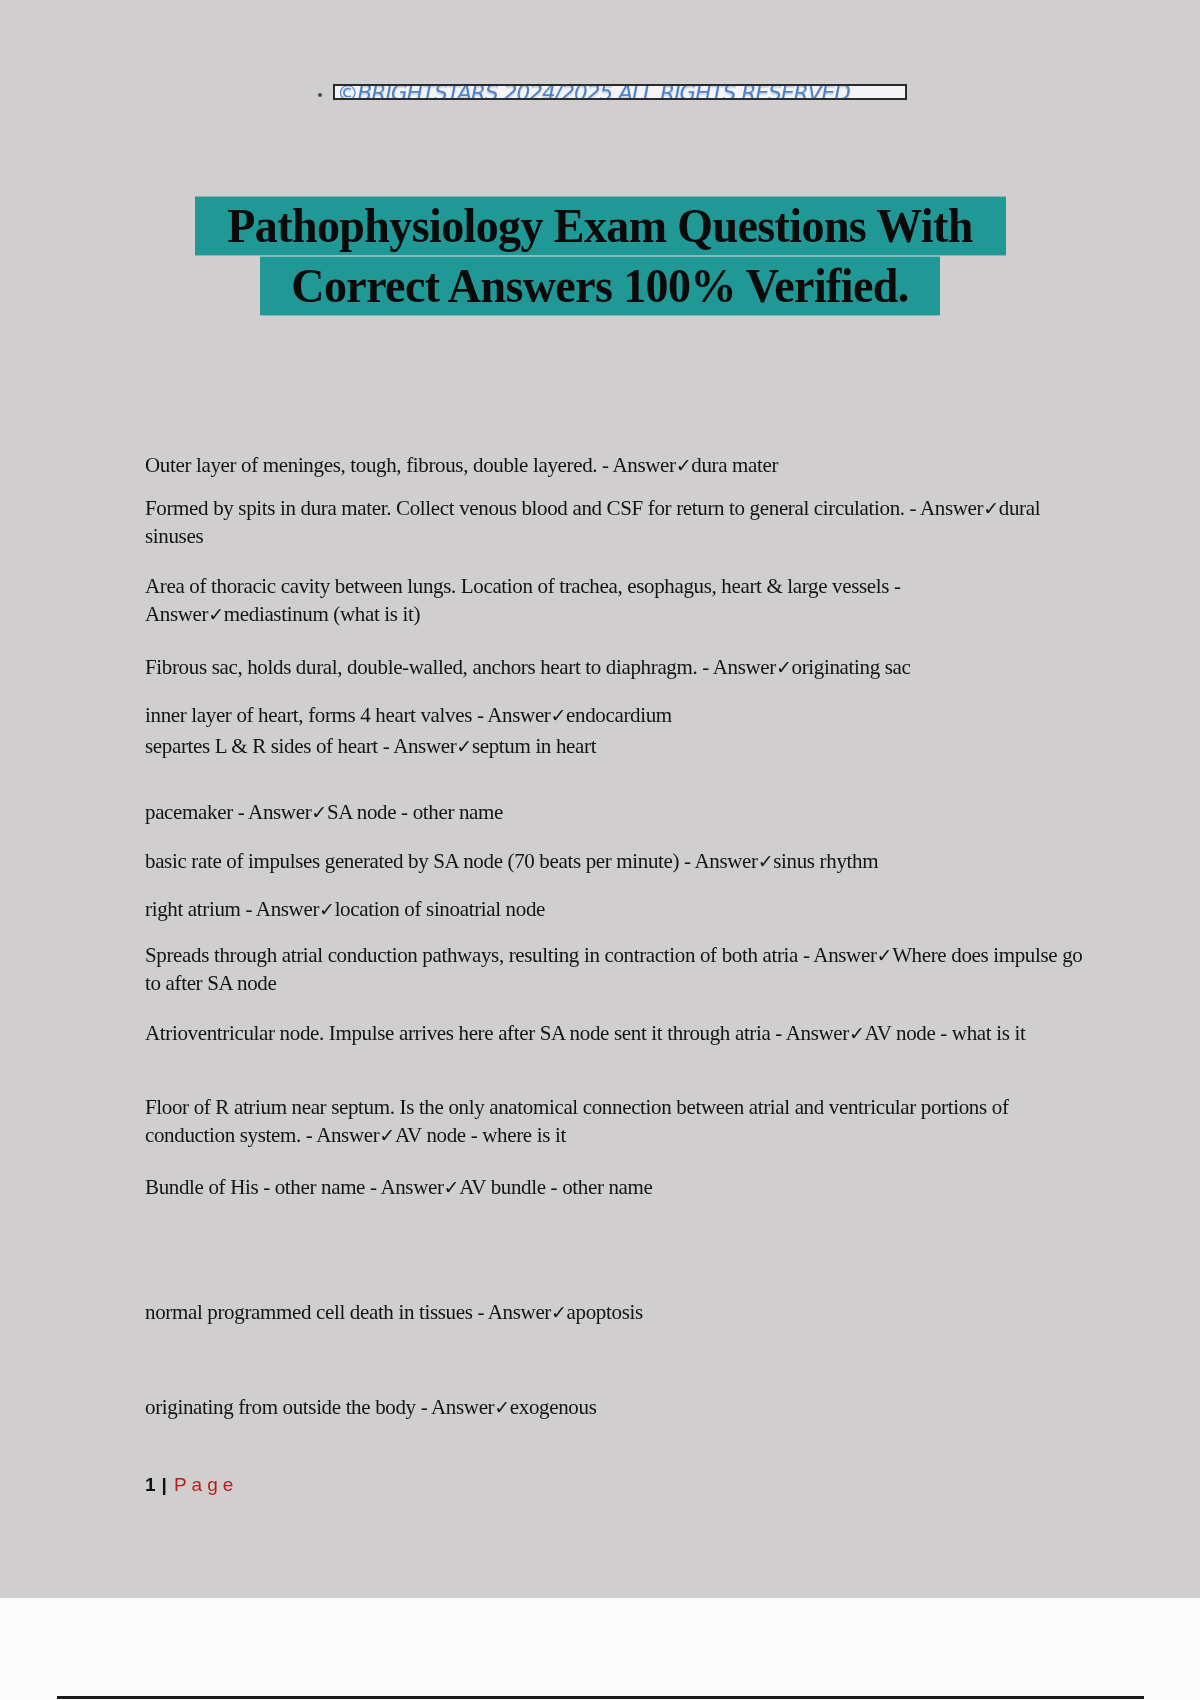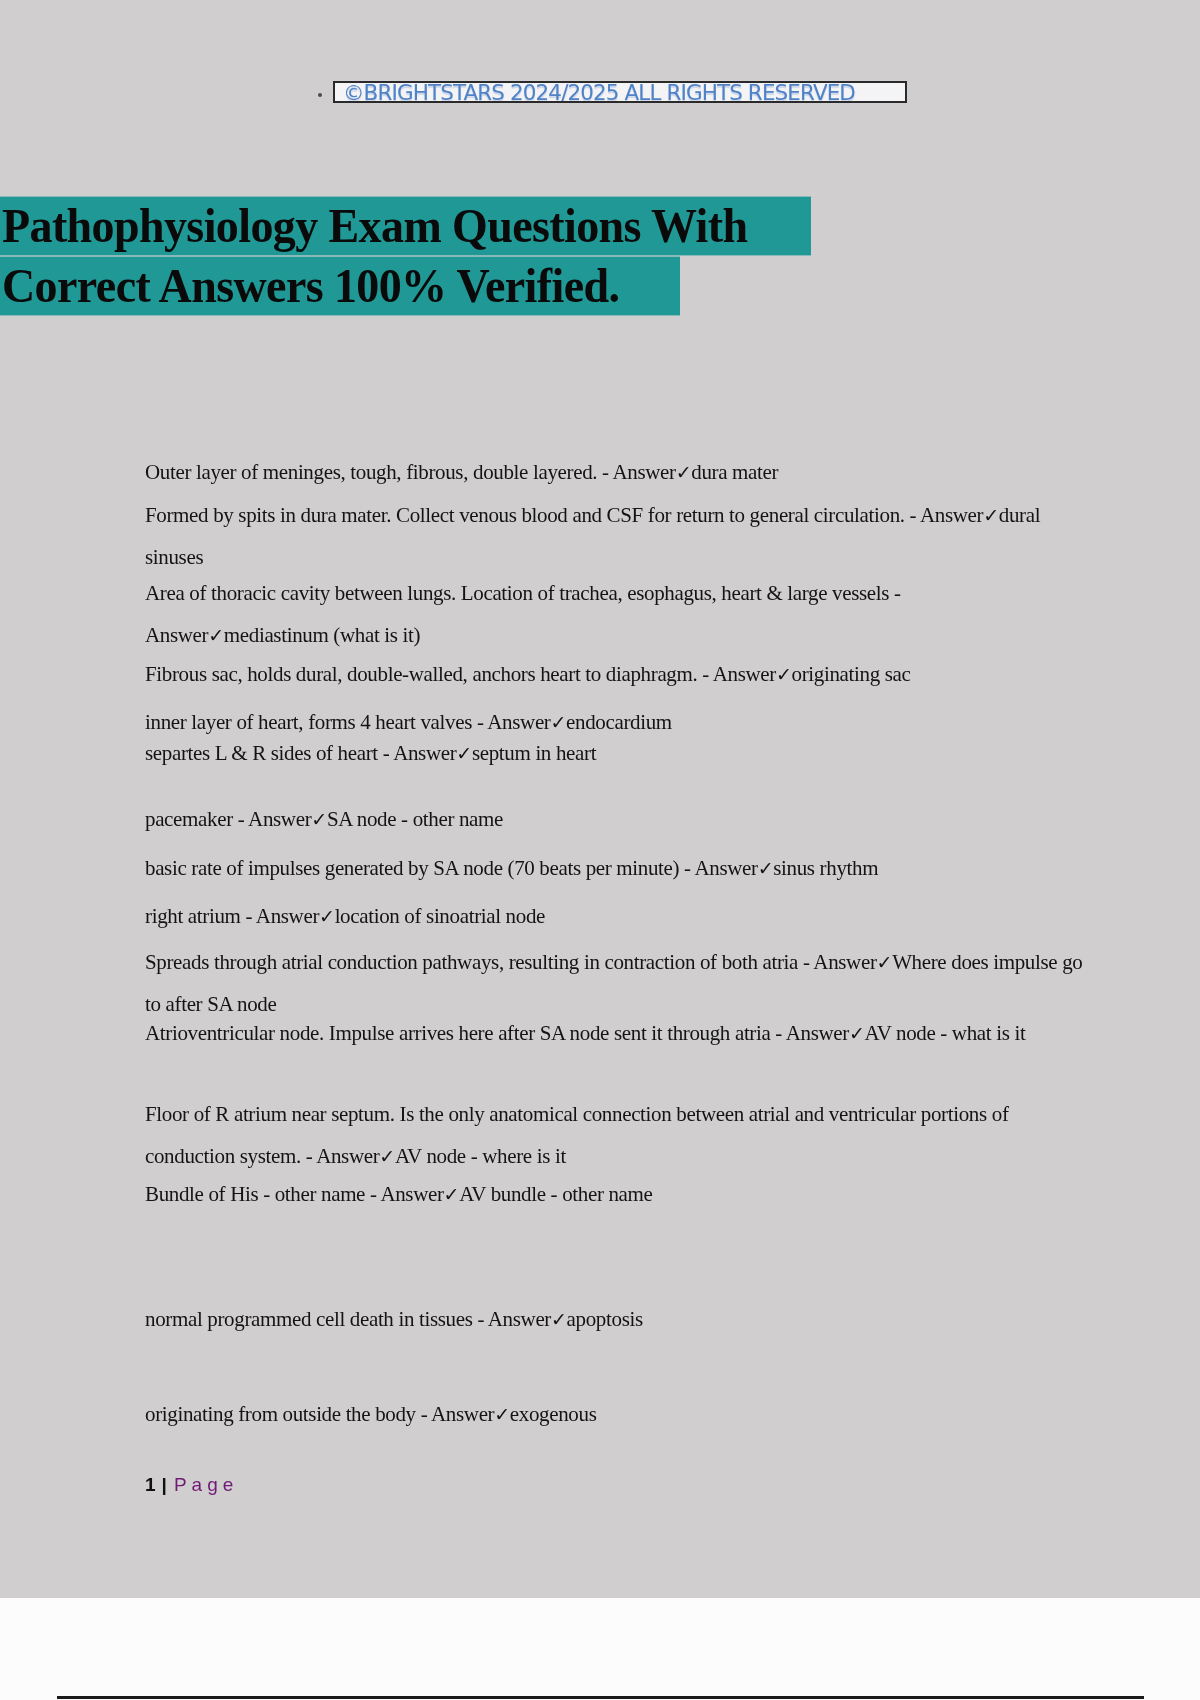--- a/index.html
+++ b/index.html
@@ -15,55 +15,56 @@
     .copyright-wrap {
       position: absolute; top: 74px; left: 318px; height: 36px;
       display: flex; align-items: center;
     }
     .bullet-dot {
       width: 4px; height: 4px; background: #4a4a4a; border-radius: 50%;
       margin-right: 11px; margin-top: 6px;
     }
     .copyright-box {
       border: 2px solid #2a2a2a; background: #f4f4f6;
-      width: 574px; height: 22px; box-sizing: border-box;
+      width: 574px; height: 16px; box-sizing: border-box;
       display: flex; align-items: center; justify-content: flex-start;
-      padding-left: 8px; overflow: hidden; white-space: nowrap;
+      padding-left: 2px; overflow: hidden; white-space: nowrap;
       font-family: "DejaVu Sans", "Liberation Sans", sans-serif;
-      font-size: 21.5px; color: #4f82c6;
+      font-style: italic; font-size: 21.5px; color: #4f82c6;
       letter-spacing: -0.9px;
       text-shadow: 0 2px 1px rgba(120,150,200,0.35);
     }
     .title {
       position: absolute; left: 0; width: 1200px; top: 198px;
+      text-align: center;
       font-family: "Liberation Serif", "DejaVu Serif", serif;
       font-weight: bold; color: #0a0a0a;
     }
     .title-line {
       display: inline-block; background: #1f9896;
       font-size: 46px; line-height: 56px; height: 56px;
       padding: 0 2px; letter-spacing: -0.6px;
       transform: scaleY(1.05);
     }
     .title-line.l1 { width: 807px; }
     .title-line.l2 { width: 676px; margin-top: 4px; }
     .qa {
       position: absolute; left: 145px; width: 940px;
-      font-size: 21px; line-height: 42px; color: #141414;
+      font-size: 21px; line-height: 28px; color: #141414;
       letter-spacing: -0.35px;
     }
     .check { font-family: "DejaVu Sans", sans-serif; font-size: 19px; font-weight: bold; }
     .footer {
       position: absolute; left: 145px; top: 1474px;
       font-family: "Liberation Sans", "DejaVu Sans", sans-serif;
       font-size: 19px; display: flex; align-items: center;
     }
     .footer .num { font-weight: bold; color: #111; }
     .footer .sep { font-weight: bold; color: #111; margin: 0 7px 0 6px; }
-    .footer .pg { color: #701a75; letter-spacing: 5px; }
+    .footer .pg { color: #b91c1c; letter-spacing: 5px; }
     .bottom-rule {
       position: absolute; left: 57px; width: 1087px; top: 1696px; height: 3px;
       background: #1a1a1a;
     }
   </style>
 </head>
 <body>
 
 <div class="page">
 

